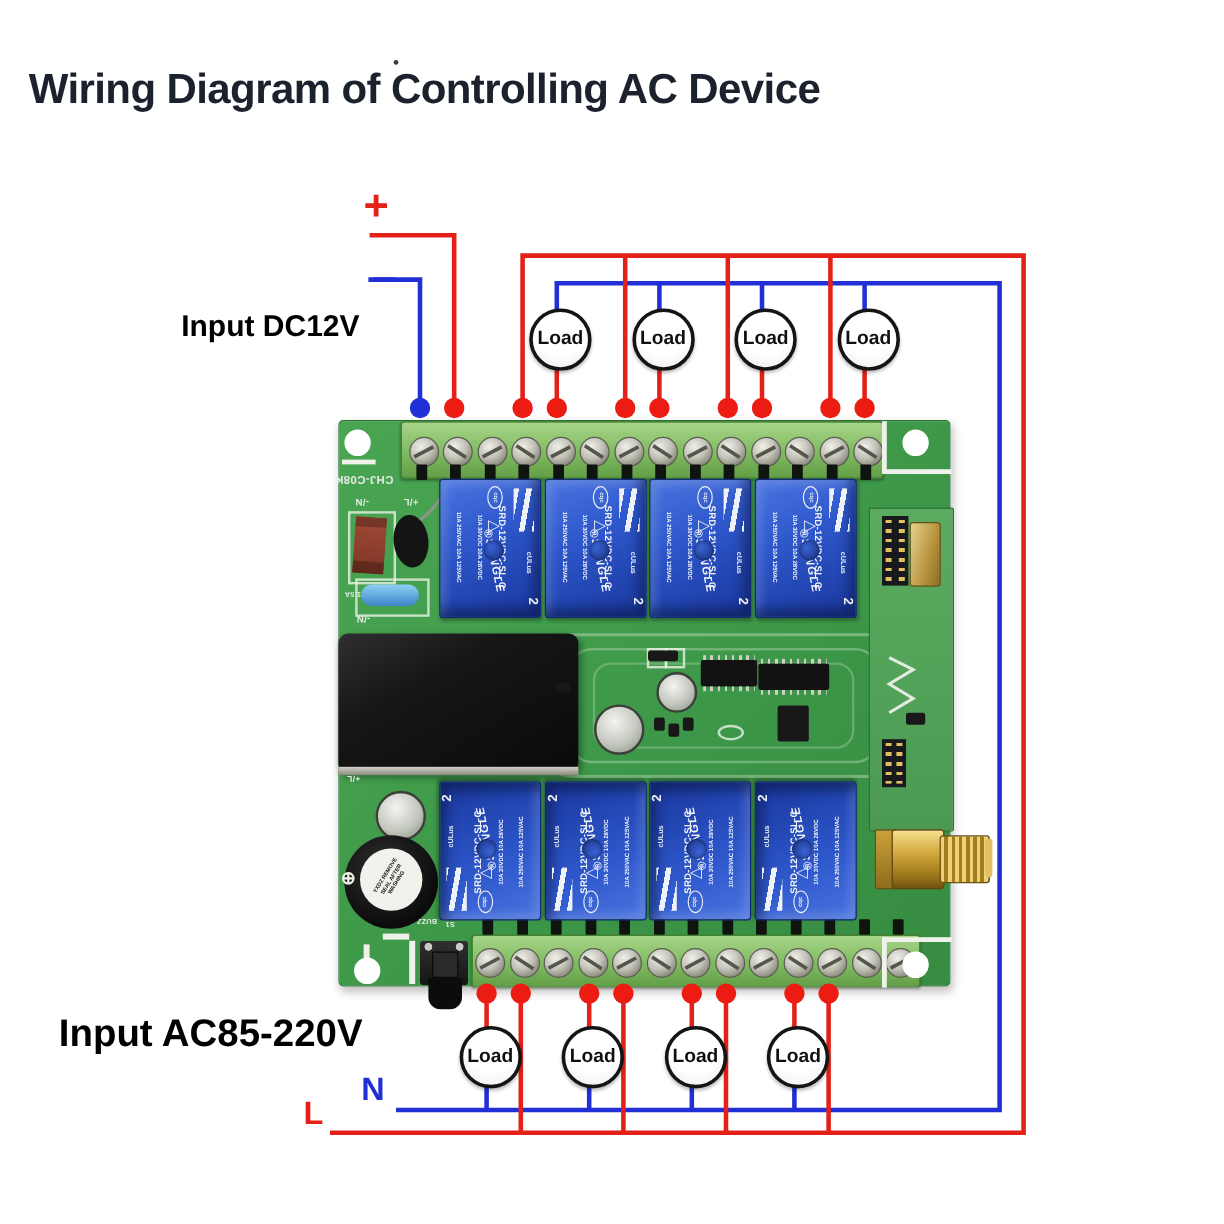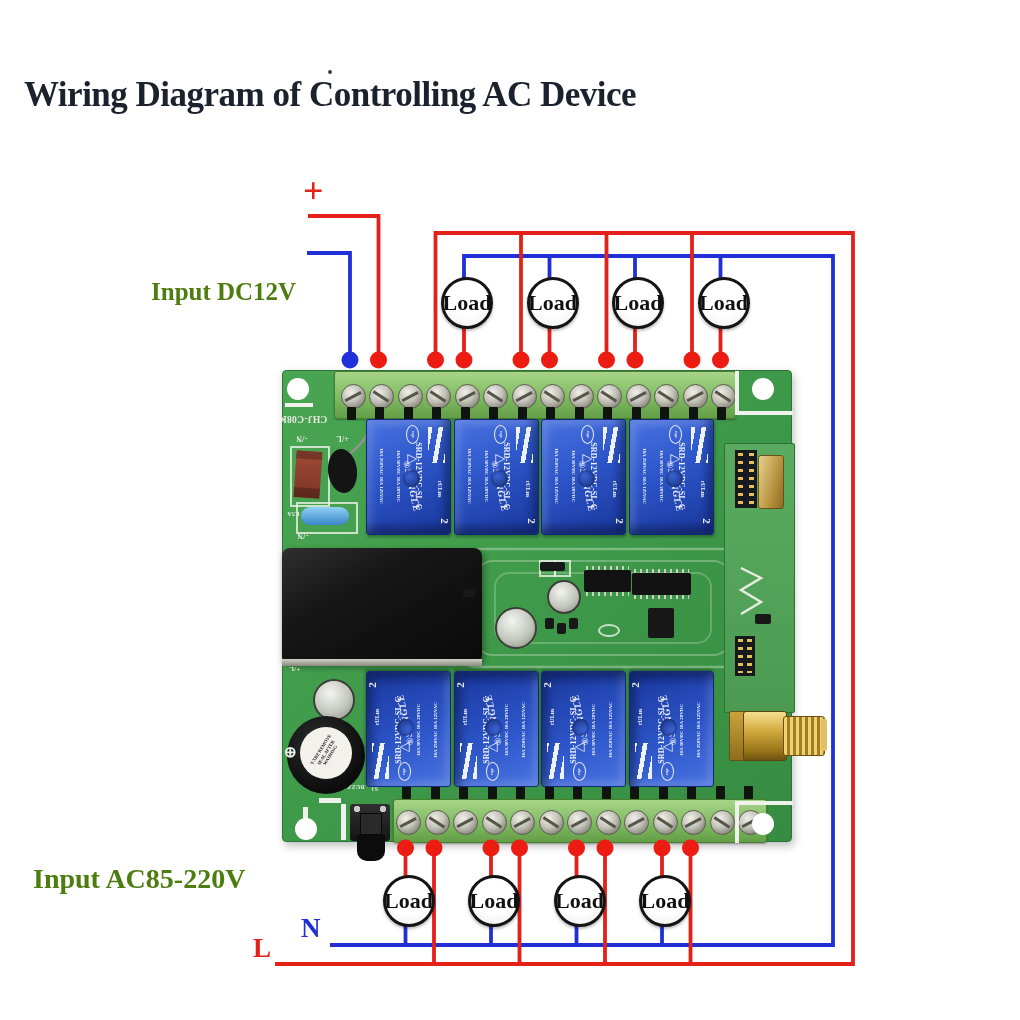--- a/index.html
+++ b/index.html
@@ -1,38 +1,38 @@
 <!DOCTYPE html>
 <html><head>
 <meta charset="utf-8">
 <style>
   html,body{margin:0;padding:0;background:#ffffff;}
   .canvas{position:relative;width:1020px;height:1000px;background:#fff;overflow:hidden;
-          font-family:Liberation Serif, serif;margin-top:20px;}
+          font-family:Liberation Sans, sans-serif;}
 
   
   .title{position:absolute;left:24px;top:55px;font-size:35px;font-weight:800;color:#1b222e;letter-spacing:-.5px;}
   .tdot{position:absolute;left:328px;top:50px;width:4px;height:4px;border-radius:50%;background:#3a3f4a;}
-  .navlabel{position:absolute;font-weight:800;color:#4d7c0f;}
+  .navlabel{position:absolute;font-weight:800;color:#000000;}
   .badge{position:absolute;display:flex;flex-direction:column;align-items:center;justify-content:center;
          border:4px solid #e8891c;color:#fff;font-weight:bold;text-align:center;line-height:1.15;z-index:40;}
   .badge .b1{font-size:18px;}
   .badge .b2{font-size:20px;}
   #dc-badge{left:183px;top:191px;width:110px;height:59px;border-radius:32px;background:#ee2413;}
   #ac-badge{left:99px;top:885px;width:120px;height:63px;border-radius:34px;background:#2c46d4;}
   .sym{position:absolute;font-size:36px;font-weight:900;z-index:40;}
 
   
   .wires{position:absolute;left:0;top:0;z-index:20;pointer-events:none;}
 
   
   .load{position:absolute;width:46px;height:46px;border-radius:50%;
         background:radial-gradient(circle at 50% 30%,#ffffff 55%,#ebebeb);
         border:3px solid #141414;z-index:30;display:flex;align-items:center;justify-content:center;
-        font-size:22px;font-weight:bold;color:#101010;box-shadow:0 2px 3px rgba(0,0,0,.28);}
+        font-size:16px;font-weight:bold;color:#101010;box-shadow:0 2px 3px rgba(0,0,0,.28);}
 
   
   .board{position:absolute;left:282px;top:350px;width:508px;height:470px;z-index:10;
          background:linear-gradient(135deg,#4aa553 0%,#3f9a4a 45%,#368c41 100%);
          border:1px solid #2c7436;border-radius:4px;box-shadow:2px 4px 8px rgba(0,0,0,.25);}
   .traces{position:absolute;left:0;top:0;z-index:1;}
   .hole{position:absolute;width:22px;height:22px;border-radius:50%;background:#fff;z-index:5;}
   .bracket{position:absolute;z-index:2;}
   .silk{position:absolute;color:#e6eae2;font-weight:bold;transform:rotate(180deg);z-index:3;font-size:8px;letter-spacing:.3px;}
   .silkbar{position:absolute;background:#eef2ea;z-index:3;}
@@ -125,21 +125,21 @@
 
 <div class="canvas">
 
   <div class="title">Wiring Diagram of Controlling AC Device</div>
   <div class="tdot"></div>
 
   <div class="sym" style="left:303px;top:150px;color:#e32119;">+</div>
   <div class="sym" style="left:310px;top:212px;color:#2130d6;">−</div>
   <div class="navlabel" style="left:151px;top:258px;font-size:25px;">Input DC12V</div>
 
-  <div class="navlabel" style="left:33px;top:843px;font-size:28px;">Input AC85-220V</div>
+  <div class="navlabel" style="left:49px;top:843px;font-size:32px;">Input AC85-220V</div>
   <div class="sym" style="left:301px;top:893px;font-size:27px;color:#2130d6;">N</div>
   <div class="sym" style="left:253px;top:913px;font-size:27px;color:#e32119;">L</div>
 
   <div class="board">
 
     <svg class="traces" width="508" height="470" viewBox="0 0 508 470">
       <rect x="170" y="178" width="300" height="118" rx="24" fill="none" stroke="rgba(235,245,225,0.36)" stroke-width="2.5"></rect>
       <rect x="192" y="190" width="256" height="94" rx="18" fill="none" stroke="rgba(235,245,225,0.30)" stroke-width="2"></rect>
       <rect x="212" y="202" width="216" height="70" rx="14" fill="none" stroke="rgba(235,245,225,0.25)" stroke-width="2"></rect>
       <path d="M58 88 Q88 72 96 34" fill="none" stroke="#90948c" stroke-width="2.5"></path>

